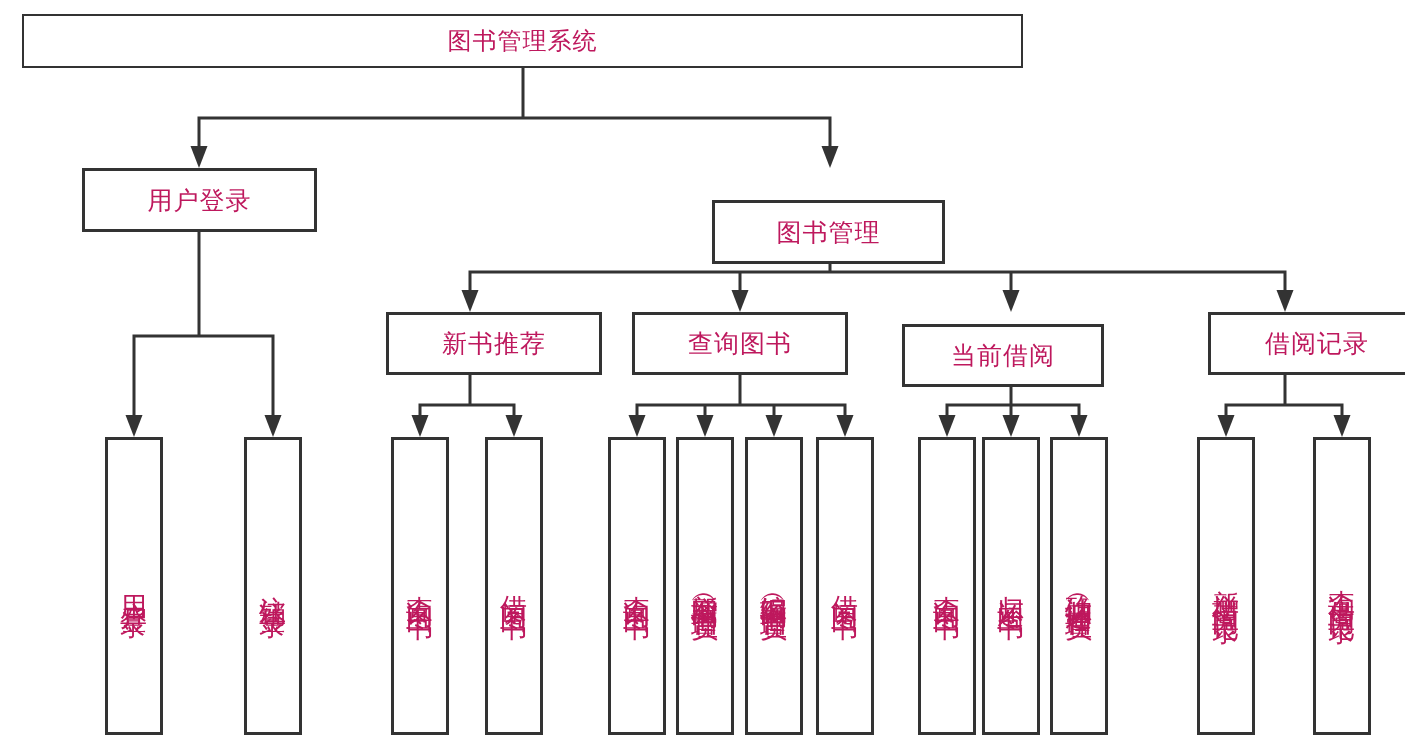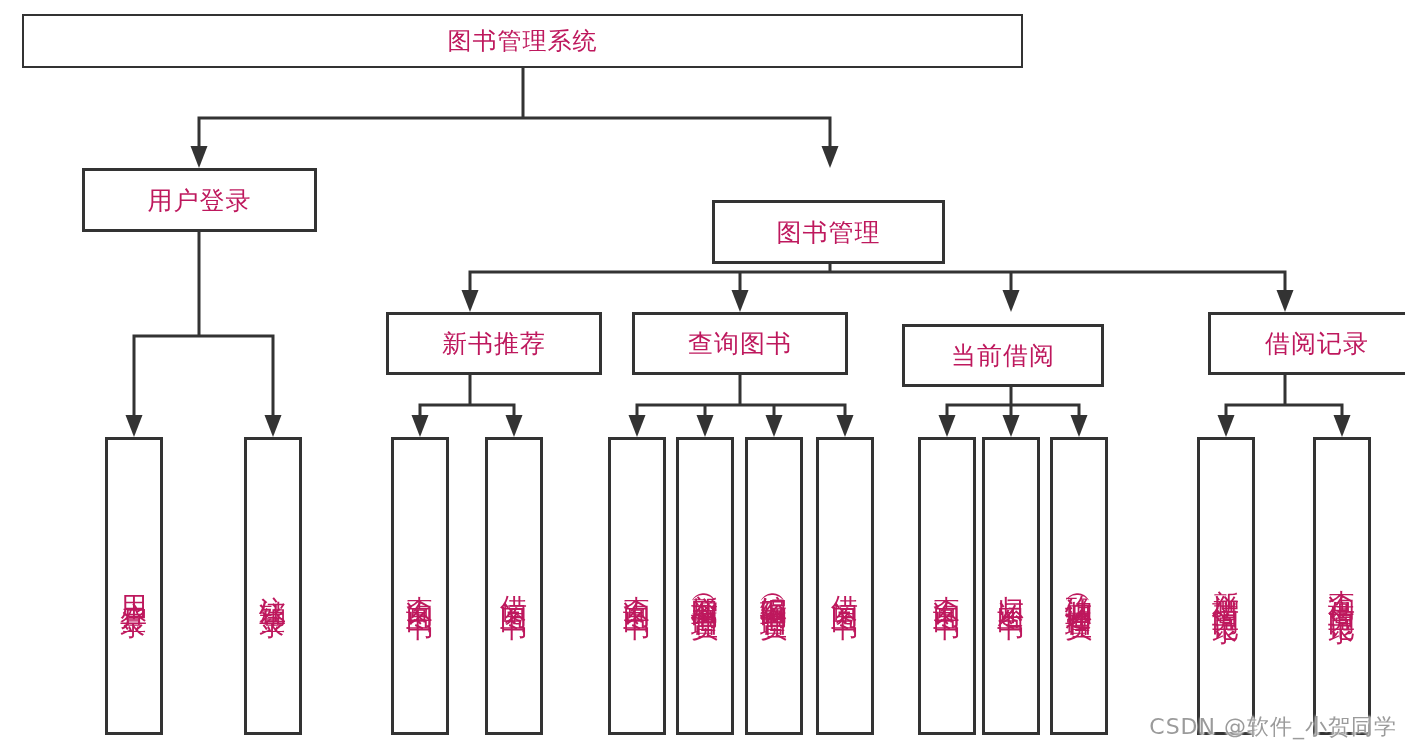--- a/index.html
+++ b/index.html
@@ -163,15 +163,14 @@
     <span class="label">确认归还（管理员）</span>
   </div>
 
   <div class="node v" style="left:1197px; top:437px; width:58px; height:298px;">
     <span class="label">新增借阅记录</span>
   </div>
   <div class="node v" style="left:1313px; top:437px; width:58px; height:298px;">
     <span class="label">查询借阅记录</span>
   </div>
 
-  <div class="watermark">CSDN @软件_小贺同学</div>
 
 </div>
 
 </body></html>

